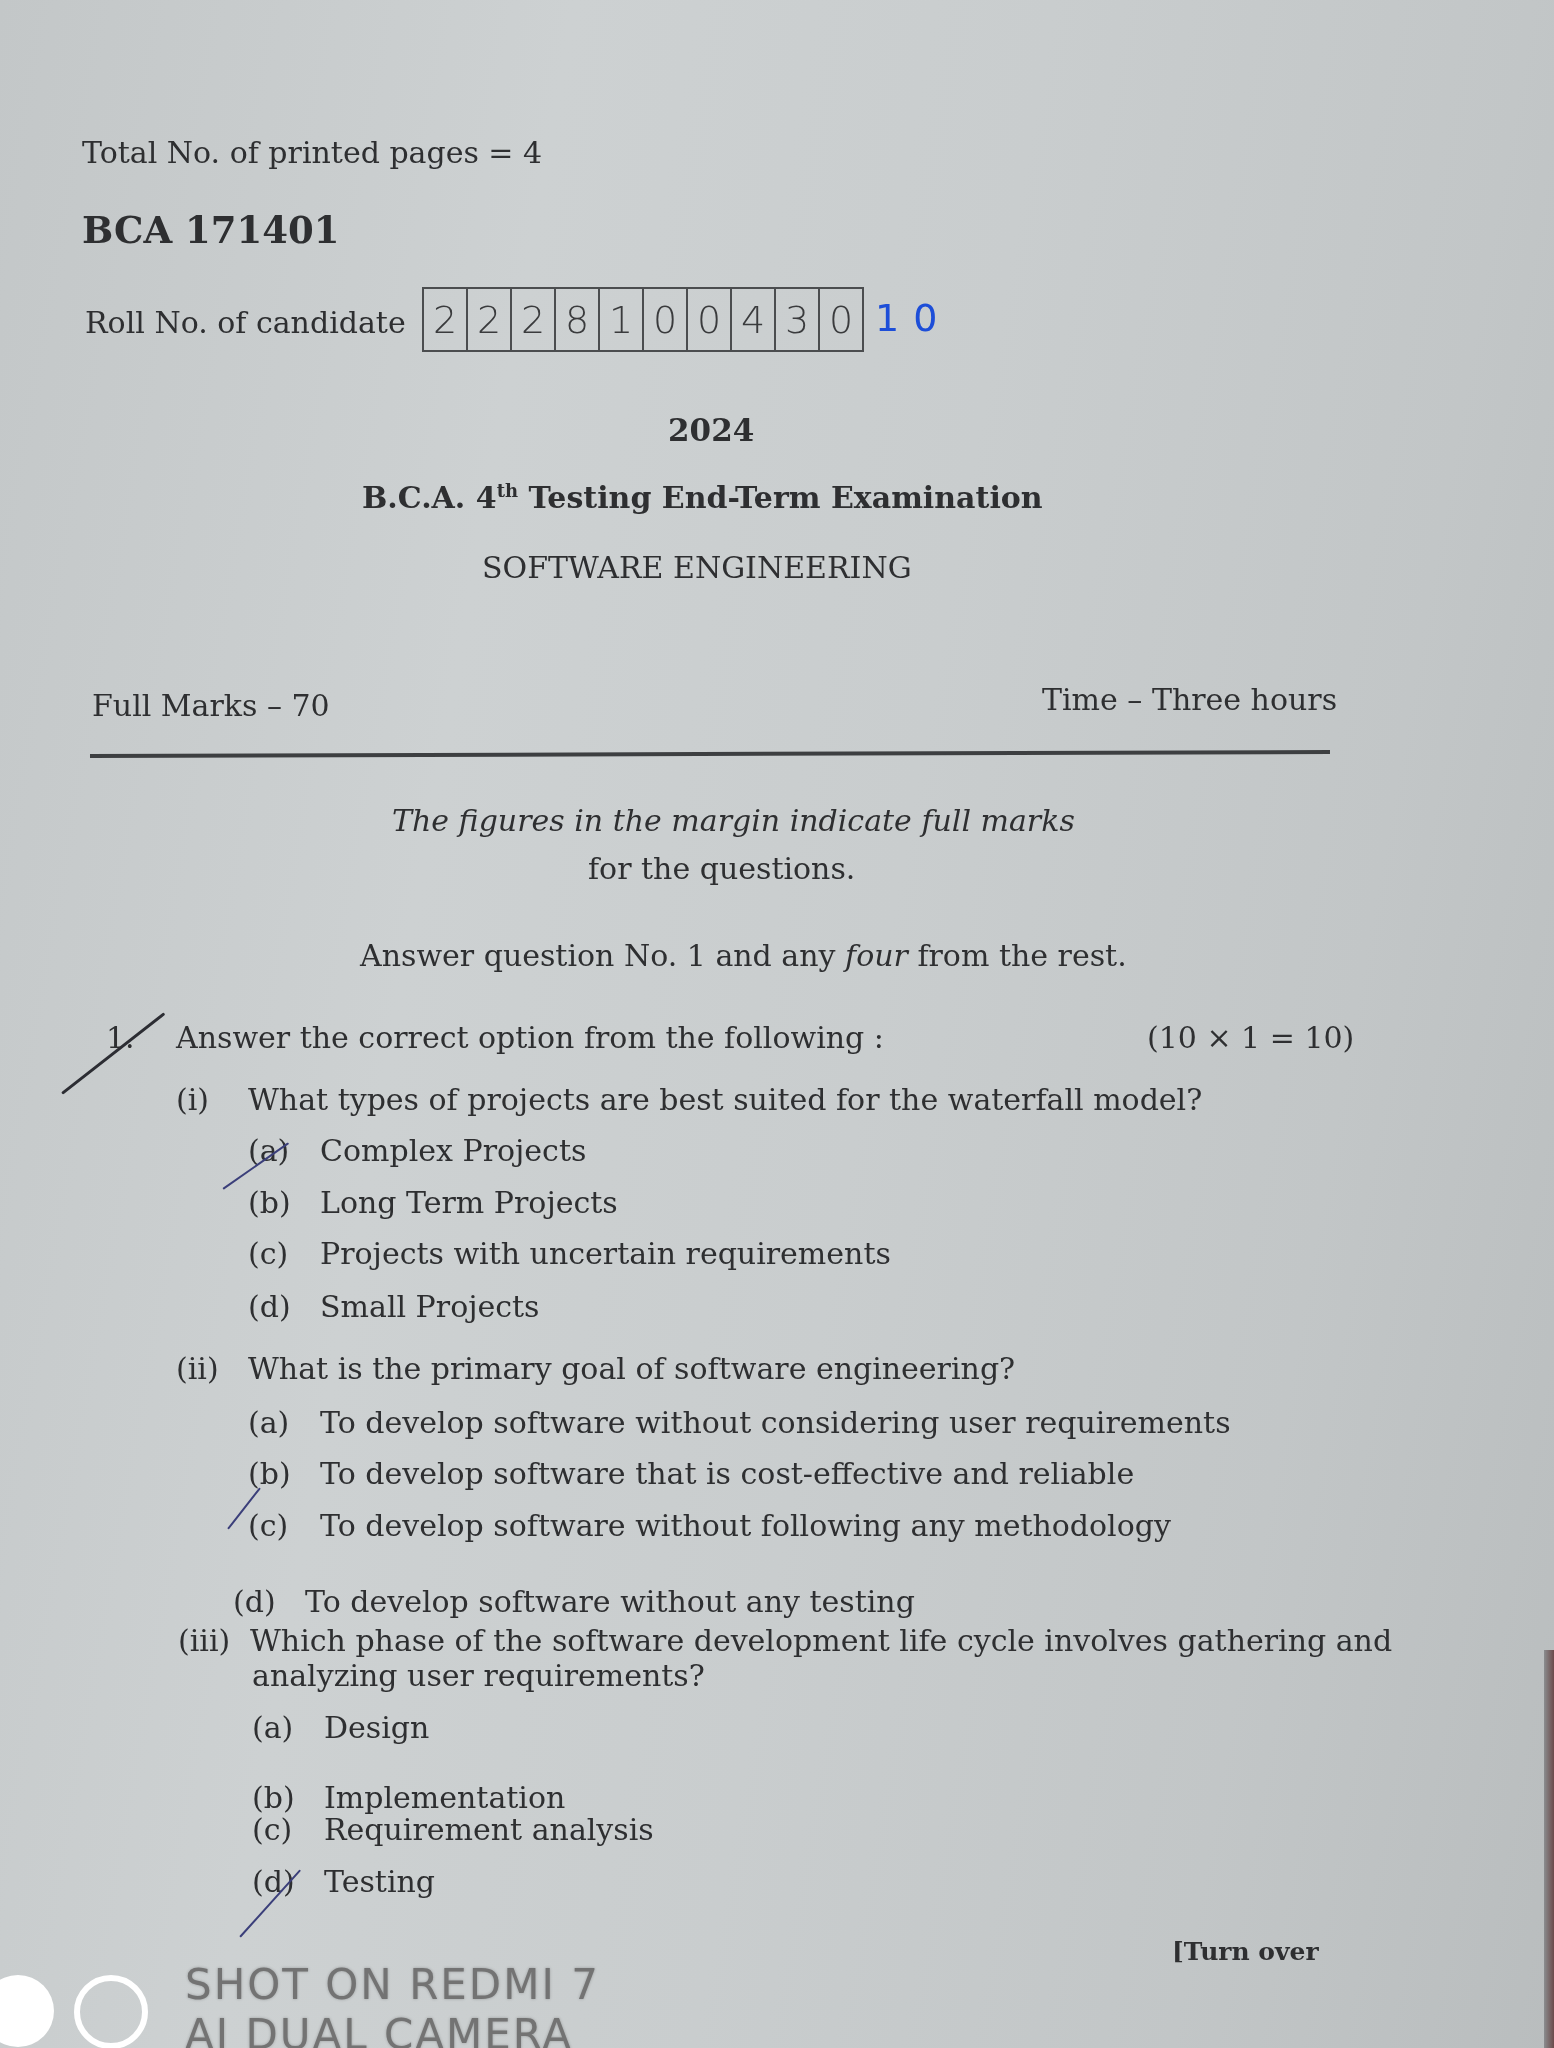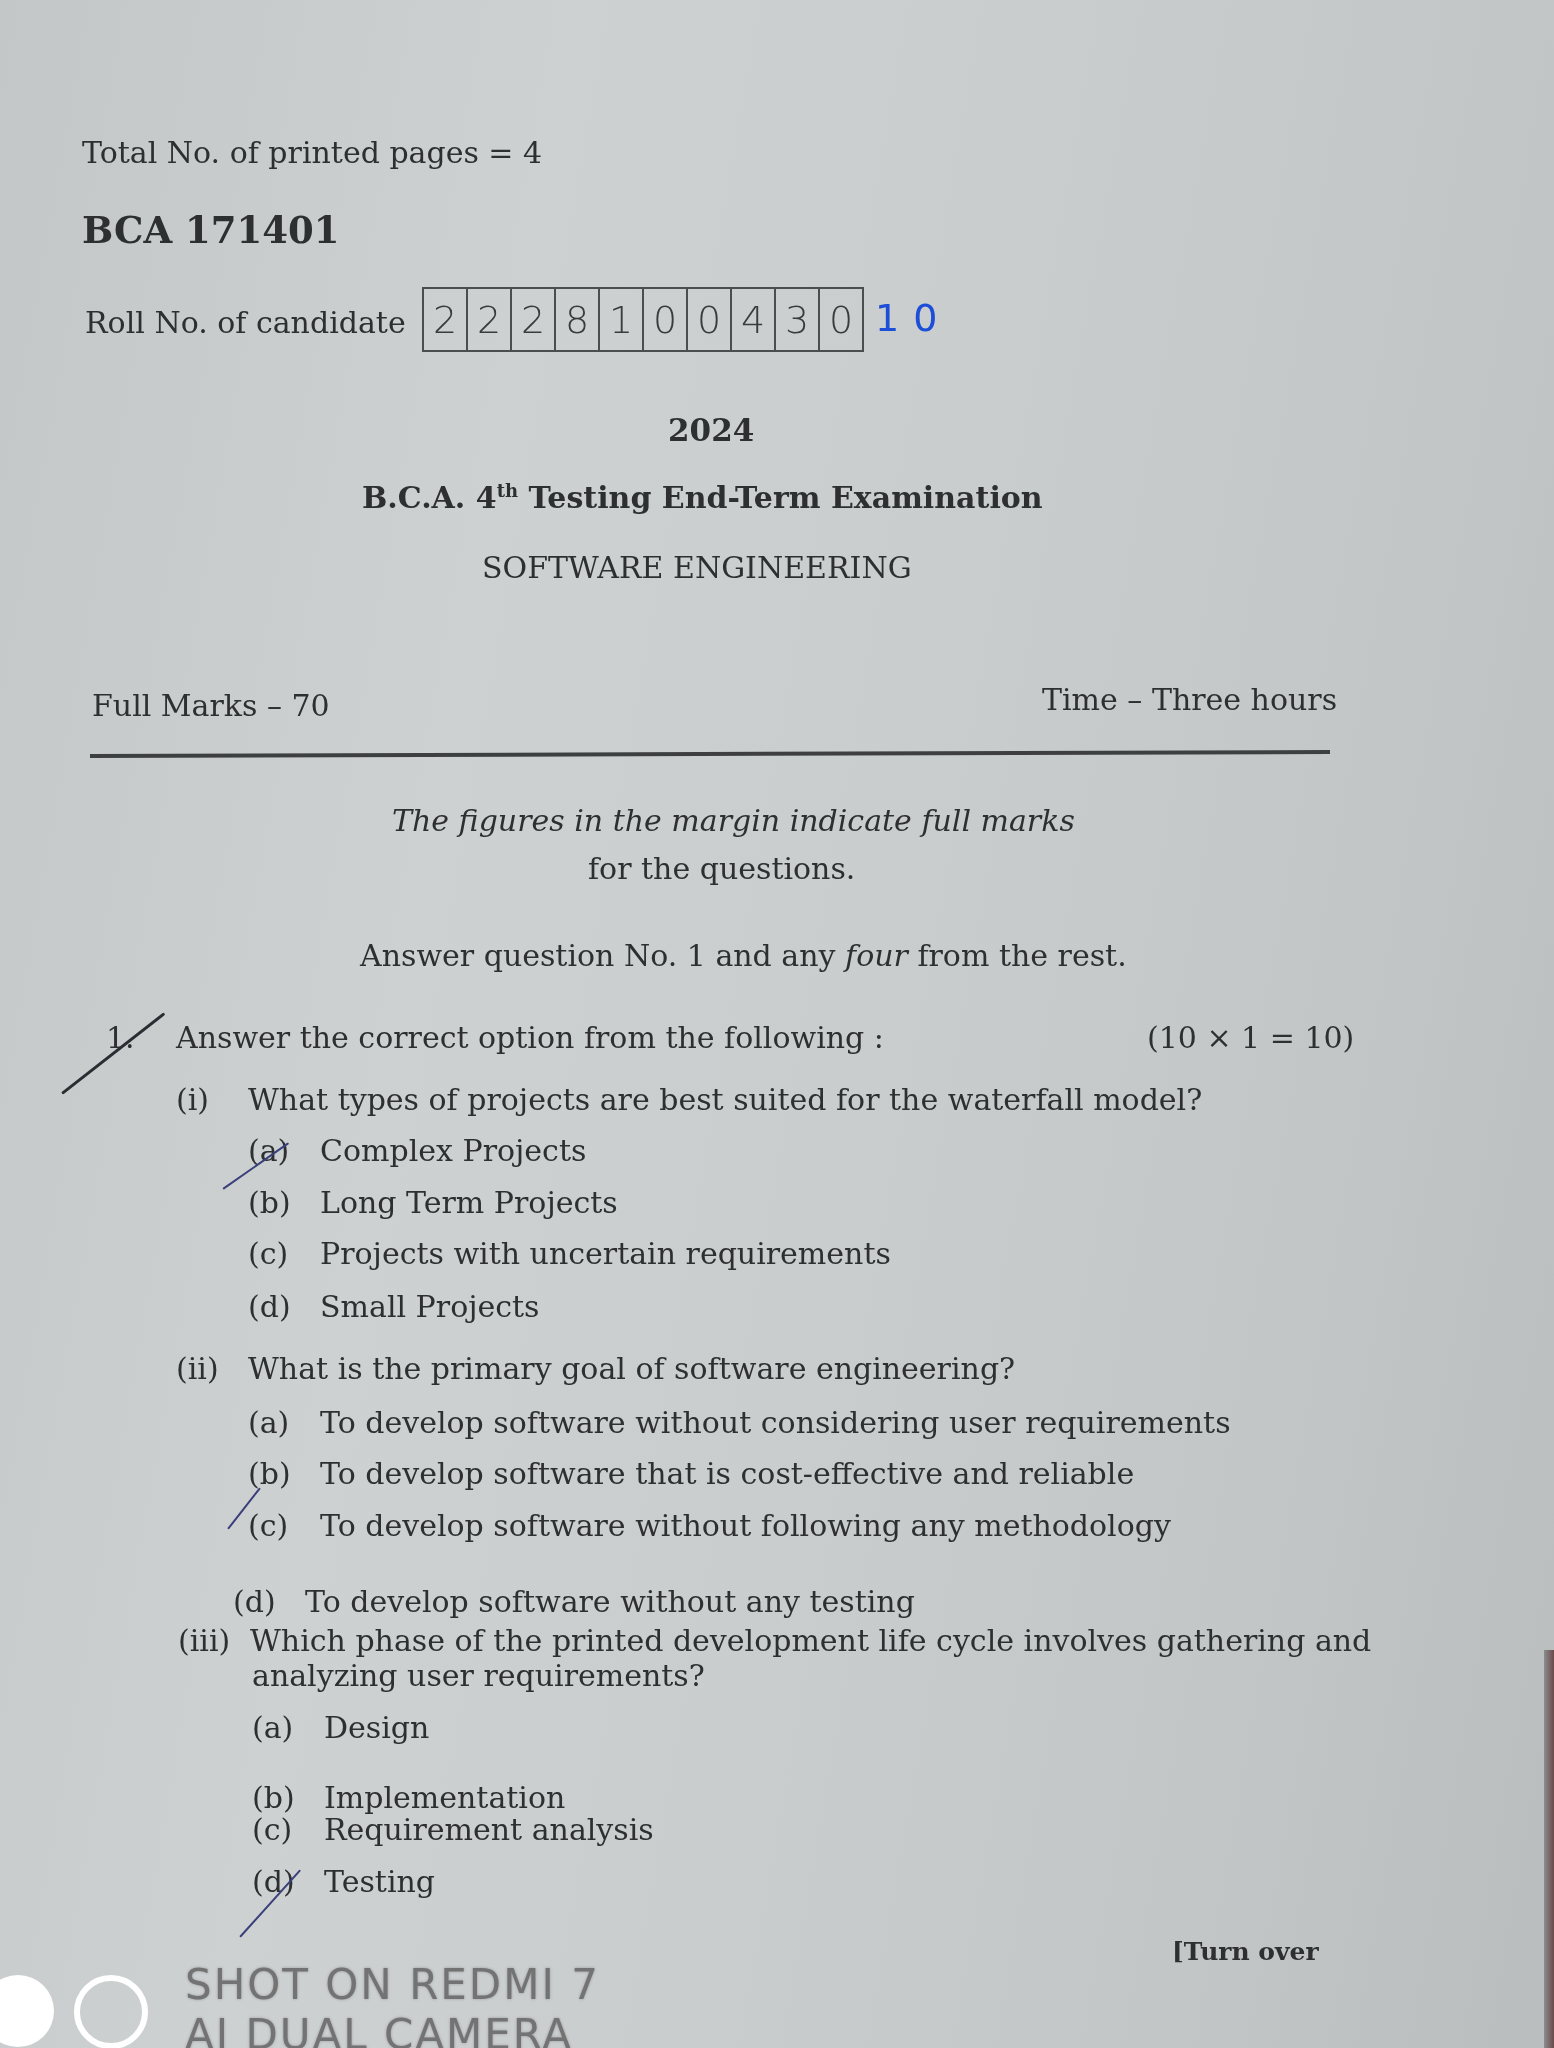--- a/index.html
+++ b/index.html
@@ -108,21 +108,21 @@
 </div>
 <div class="pen" style="left:228px; top:1528px; width:52px; transform:rotate(-52deg);"></div>
 <div class="abs t-sm" style="left:248px; top:1508px;">
   <span class="opt-label">(c)</span><span>To develop software without following any methodology</span>
 </div>
 <div class="abs t-sm" style="left:233px; top:1560px;margin-top:24px;">
   <span class="opt-label">(d)</span><span>To develop software without any testing</span>
 </div>
 
 <div class="abs t-sm" style="left:178px; top:1623px;">
-  <span class="q-label">(iii)</span><span>Which phase of the printed development life cycle involves gathering and</span>
+  <span class="q-label">(iii)</span><span>Which phase of the software development life cycle involves gathering and</span>
 </div>
 <div class="abs t-sm" style="left:252px; top:1658px;">analyzing user requirements?</div>
 <div class="abs t-sm" style="left:252px; top:1710px;">
   <span class="opt-label">(a)</span><span>Design</span>
 </div>
 <div class="abs t-sm" style="left:252px; top:1760px;margin-top:20px;">
   <span class="opt-label">(b)</span><span>Implementation</span>
 </div>
 <div class="abs t-sm" style="left:252px; top:1812px;">
   <span class="opt-label">(c)</span><span>Requirement analysis</span>

